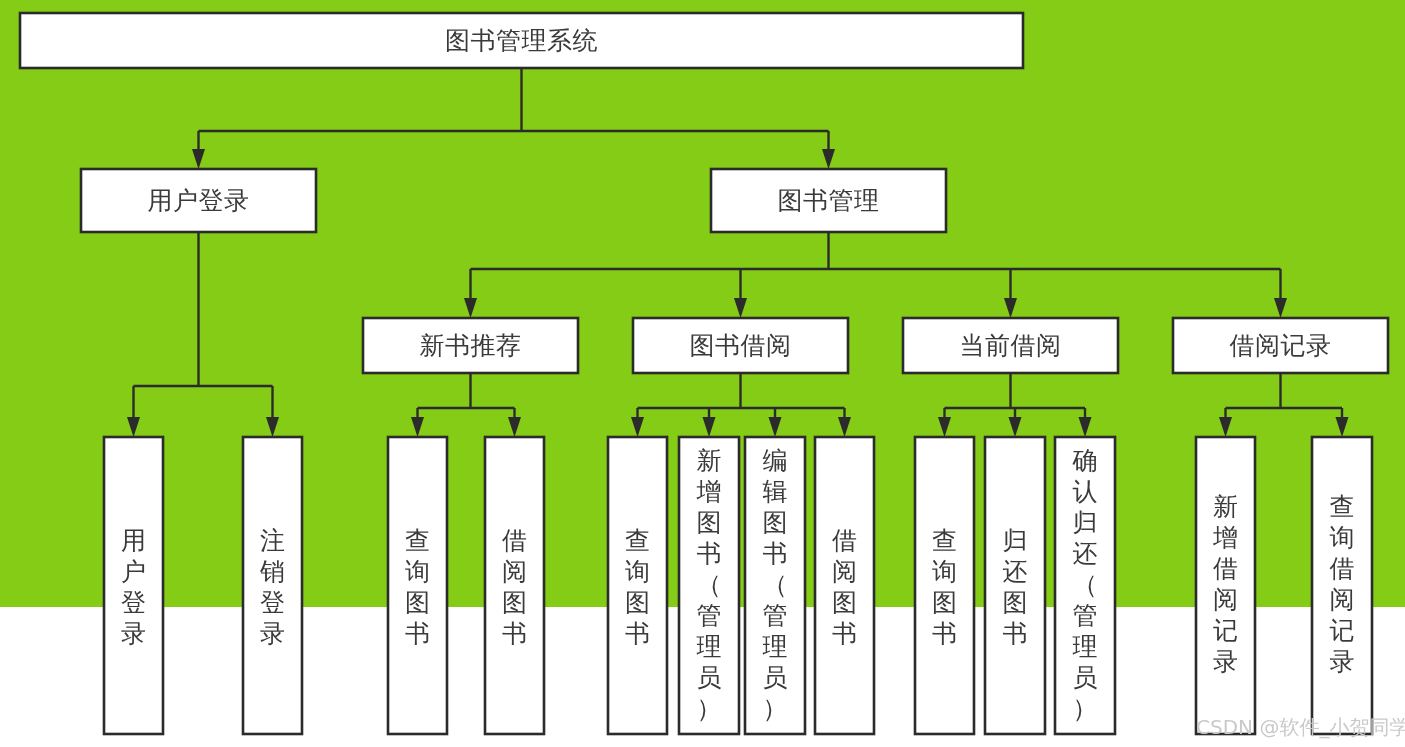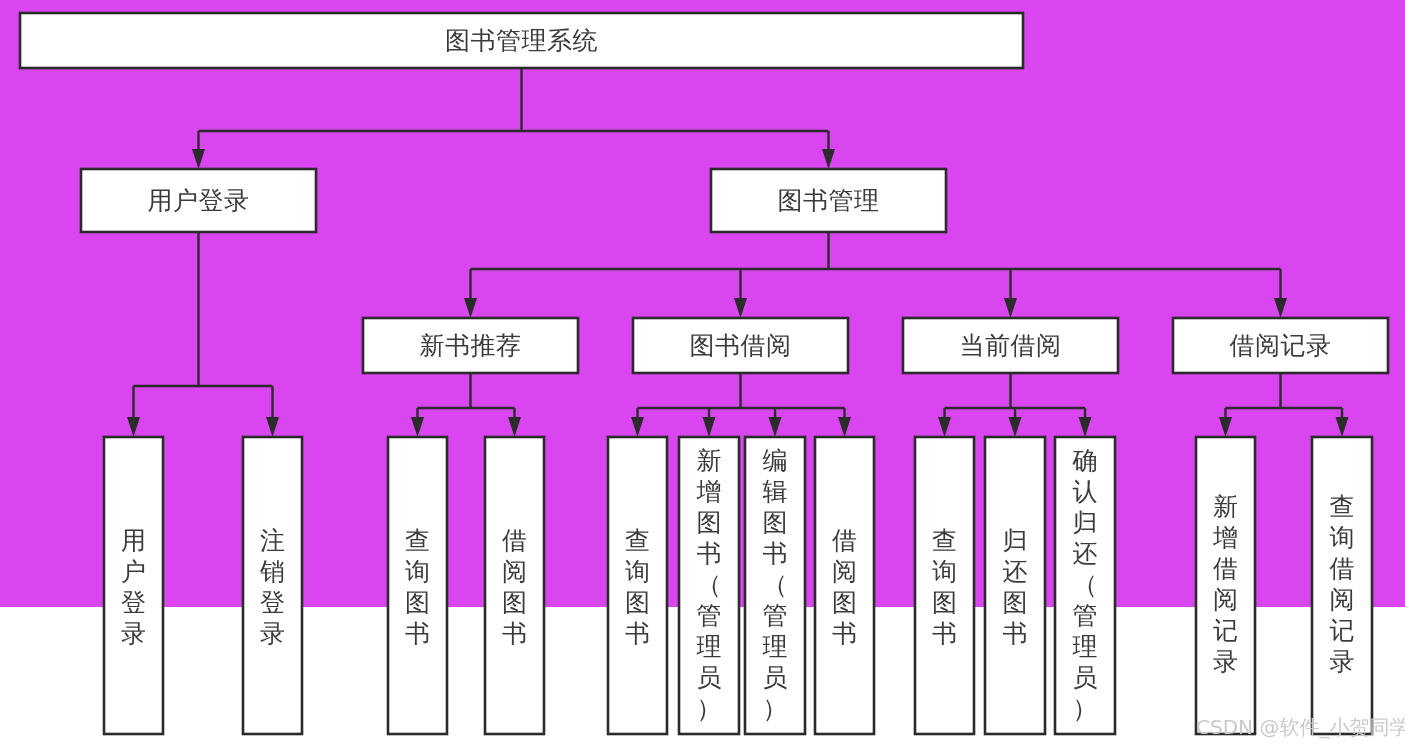--- a/index.html
+++ b/index.html
@@ -11,21 +11,21 @@
   body {
     width: 1405px;
     height: 747px;
     font-family: "DejaVu Sans", "Liberation Sans", sans-serif;
     overflow: hidden;
   }
   #diagram-root {
     position: relative;
     width: 1405px;
     height: 607px;
-    background: #d946ef;
+    background: #84cc16;
   }
   svg#diagram-svg {
     position: absolute;
     top: 0;
     left: 0;
     width: 1405px;
     height: 747px;
     display: block;
   }
   .node-box {

